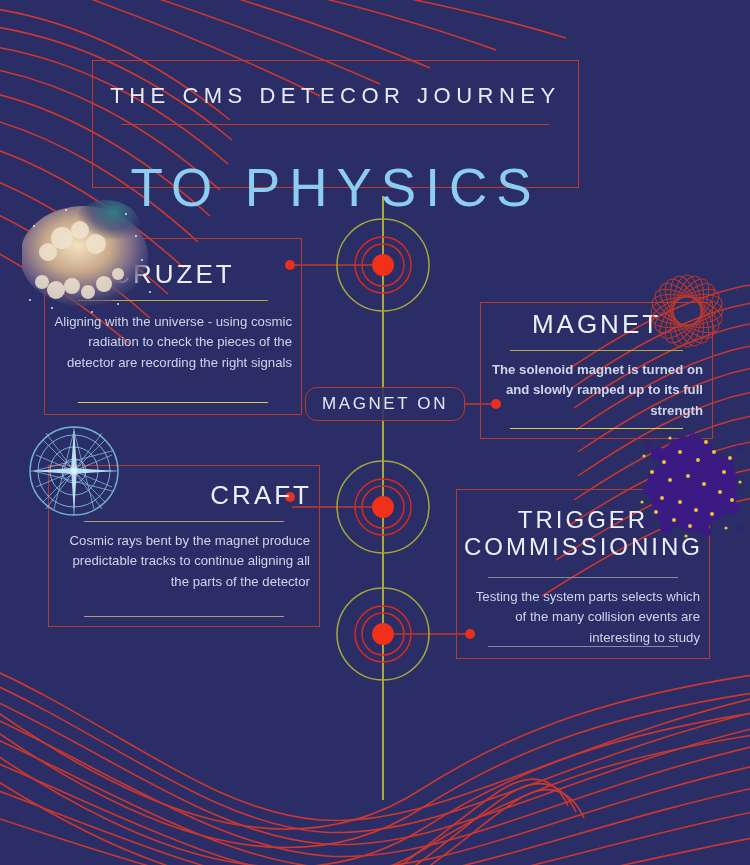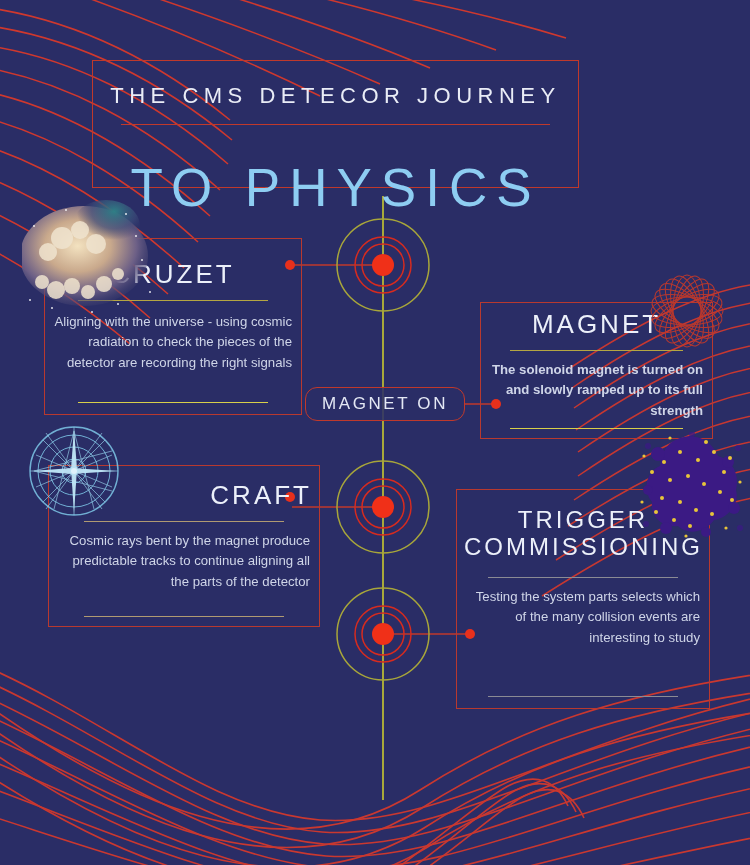--- a/index.html
+++ b/index.html
@@ -71,21 +71,21 @@
   #card-magnet .card-rule.r-bot { left:30px; right:30px; bottom:10px; background:#d8cf4a; }
 
   
   #card-craft { left:48px; top:465px; width:272px; height:162px; }
   #card-craft .card-title { top:16px;text-align:right; }
   #card-craft .card-rule.r-top { left:36px; right:36px; top:56px; background:#b09a72; }
   #card-craft .card-body { top:66px; }
   #card-craft .card-rule.r-bot { left:36px; right:36px; bottom:10px; background:#b09a72; }
 
   
-  #card-trigger { left:456px; top:489px; width:254px; height:220px; }
+  #card-trigger { left:456px; top:489px; width:254px; height:170px; }
   #card-trigger .card-title { top:18px; font-size:24px; }
   #card-trigger .card-rule.r-top { left:32px; right:32px; top:88px; background:#8b8b94; }
   #card-trigger .card-body { top:98px; }
   #card-trigger .card-rule.r-bot { left:32px; right:32px; bottom:12px; background:#8b8b94; }
 
   
   #magnet-on-chip {
     position:absolute; left:305px; top:387px; width:160px; height:34px;
     border:1.3px solid #c0392b; border-radius:12px;
     display:flex; align-items:center; justify-content:center;

